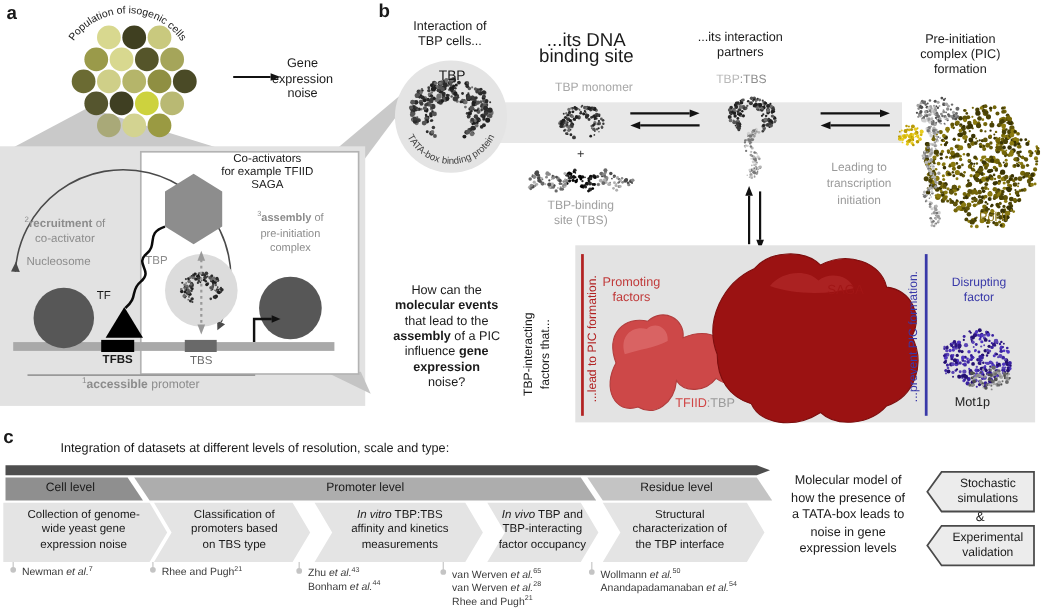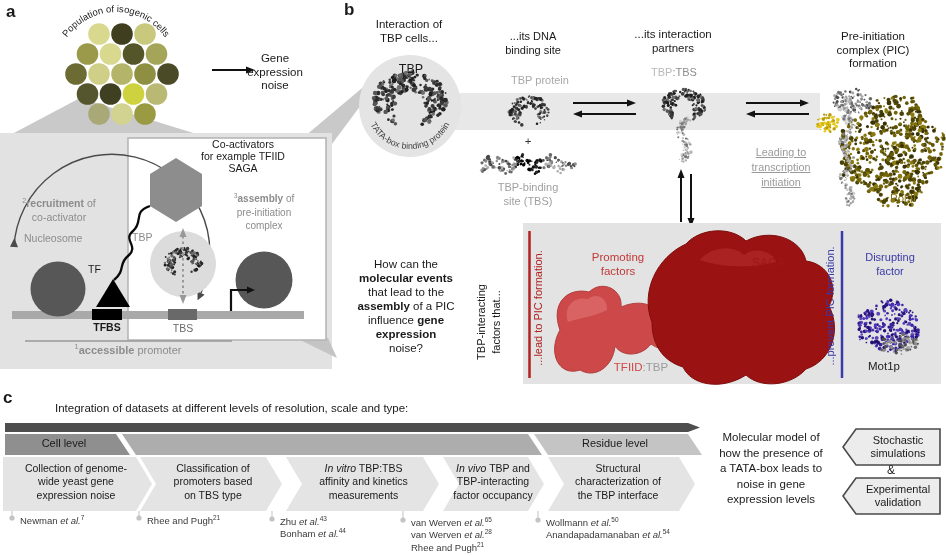--- a/index.html
+++ b/index.html
@@ -2371,52 +2371,53 @@
 <div class="txt gray" style="left:24px;top:232px;font-size:10.5px;">Nucleosome</div>
 <div class="txt gray" style="left:132px;top:231px;font-size:10.5px;">TBP</div>
 <div class="txt" style="left:88px;top:263px;font-size:10.5px;">TF</div>
 <div class="txt ctr" style="left:88px;top:321px;width:38px;font-size:10.5px;font-weight:bold;text-align:center;">TFBS</div>
 <div class="txt ctr" style="left:164px;top:322px;width:38px;font-size:10.5px;color:#6a6a6a;">TBS</div>
 <div class="txt ctr gray" style="left:28px;top:344px;width:200px;font-size:11px;"><sup>1</sup><span style="font-weight: bold;">accessible</span><span> promoter</span></div>
 
 <div class="txt ml ctr" style="left: 348px; top: 18px; width: 122px; font-size: 11.5px; line-height: 13.5px; white-space: pre-line;">Interaction of
 TBP cells...</div>
 <div class="txt ctr" style="left:385px;top:62px;width:52px;font-size:12.5px;">TBP</div>
-<div class="txt ml ctr" style="left: 478px; top: 30px; width: 110px; font-size: 11px; line-height: 13.5px; white-space: pre-line;">...its DNA
+<div class="txt ml ctr" style="left: 478px; top: 30px; width: 110px; font-size: 17px; line-height: 13.5px; white-space: pre-line;">...its DNA
 binding site</div>
-<div class="txt ctr" style="left:480px;top:74px;width:120px;font-size:11px;color:#a8a8a8;">TBP protein</div>
+<div class="txt ctr" style="left:480px;top:74px;width:120px;font-size:11px;color:#a8a8a8;">TBP monomer</div>
 <div class="txt ctr" style="left:521px;top:135px;width:14px;font-size:11.5px;color:#333;">+</div>
 <div class="txt ml ctr" style="left: 468px; top: 181px; width: 120px; font-size: 11px; line-height: 13.5px; color: rgb(160, 160, 160); white-space: pre-line;">TBP-binding
 site (TBS)</div>
 <div class="txt ml ctr" style="left: 612px; top: 28px; width: 122px; font-size: 11.5px; line-height: 13.5px; white-space: pre-line;">...its interaction
 partners</div>
 <div class="txt ctr" style="left:633px;top:66px;width:82px;font-size:11px;"><span style="color: rgb(185, 185, 185);">TBP</span><span style="color: rgb(142, 142, 142);">:TBS</span></div>
 <div class="txt ml ctr" style="left: 807px; top: 30px; width: 132px; font-size: 11.5px; line-height: 13.5px; white-space: pre-line;">Pre-initiation
 complex (PIC)
 formation</div>
-<div class="txt ml ctr" style="left: 735px; top: 145px; width: 92px; font-size: 10.8px; line-height: 15px; color: rgb(154, 154, 154); white-space: pre-line; text-decoration: underline;">Leading to
+<div class="txt ml ctr" style="left: 735px; top: 145px; width: 92px; font-size: 10.8px; line-height: 15px; color: rgb(154, 154, 154); white-space: pre-line;">Leading to
 transcription
 initiation</div>
 <div class="txt" style="left:890px;top:192px;font-size:11.5px;color:#8a7514;">Pol II</div>
 <div class="txt ctr" style="left:336px;top:257px;width:140px;font-size:11.5px;line-height:14px;"><span>How can the</span><br><span style="font-weight: bold;">molecular events</span><br><span>that lead to the</span><br><span style="font-weight: bold;">assembly</span><span> of a PIC</span><br><span>influence </span><span style="font-weight: bold;">gene</span><br><span style="font-weight: bold;">expression</span><br><span>noise?</span></div>
 
 <div class="txt rot ml ctr" style="left: 489px; top: 322px; font-size: 11px; line-height: 15px; white-space: pre-line;">TBP-interacting
 factors that...</div>
 <div class="txt rot" style="left:539px;top:308px;font-size:11px;color:#b22222;">...lead to PIC formation.</div>
 <div class="txt rot" style="left:831px;top:306px;font-size:11px;color:#3939a8;">...prevent PIC formation.</div>
-<div class="txt ml ctr" style="left: 568px; top: 251px; width: 100px; font-size: 11.5px; line-height: 13.5px; color: rgb(192, 58, 58); white-space: pre-line;">Promoting
+<div class="txt ml ctr" style="left: 524px; top: 251px; width: 100px; font-size: 11.5px; line-height: 13.5px; color: rgb(192, 58, 58); white-space: pre-line;">Promoting
 factors</div>
 <div class="txt" style="left:752px;top:256px;font-size:12px;color:#a11616;">SAGA</div>
 <div class="txt ctr" style="left:596px;top:361px;width:90px;font-size:11.5px;"><span style="color: rgb(208, 69, 69);">TFIID</span><span style="color: rgb(155, 155, 155);">:TBP</span></div>
 <div class="txt ml ctr" style="left: 849px; top: 251px; width: 82px; font-size: 11px; line-height: 13.5px; color: rgb(57, 57, 168); white-space: pre-line;">Disrupting
 factor</div>
 <div class="txt" style="left:868px;top:360px;font-size:11.5px;color:#222;">Mot1p</div>
 
 <div class="txt" style="left:55px;top:402px;font-size:11.5px;">Integration of datasets at different levels of resolution, scale and type:</div>
 <div class="txt ctr" style="left:12px;top:437px;width:104px;font-size:11px;">Cell level</div>
+<div class="txt ctr" style="left:182px;top:437px;width:300px;font-size:11px;">Promoter level</div>
 <div class="txt ctr" style="left:560px;top:437px;width:110px;font-size:11px;">Residue level</div>
 
 <div class="txt ctr" style="left:152px;top:462px;width:122px;font-size:10.5px;line-height:13.4px;"><span>Classification of</span><br><span>promoters based</span><br><span>on TBS type</span></div>
 <div class="txt ctr" style="left:6px;top:462px;width:140px;font-size:10.5px;line-height:13.4px;"><span>Collection of genome-</span><br><span>wide yeast gene</span><br><span>expression noise</span></div>
 <div class="txt ctr" style="left:296px;top:462px;width:135px;font-size:10.5px;line-height:13.4px;"><span style="font-style: italic;">In vitro</span><span> TBP:TBS</span><br><span>affinity and kinetics</span><br><span>measurements</span></div>
 <div class="txt ctr" style="left:550px;top:462px;width:136px;font-size:10.5px;line-height:13.4px;"><span>Structural</span><br><span>characterization of</span><br><span>the TBP interface</span></div>
 <div class="txt ctr" style="left:437px;top:462px;width:112px;font-size:10.5px;line-height:13.4px;"><span style="font-style: italic;">In vivo</span><span> TBP and</span><br><span>TBP-interacting</span><br><span>factor occupancy</span></div>
 
 <div class="txt" style="left:20px;top:515px;font-size:9.5px;line-height:12.3px;color:#3a3a3a;"><span>Newman </span><span style="font-style: italic;">et al.</span><sup>7</sup></div>
 <div class="txt" style="left:147px;top:515px;font-size:9.5px;line-height:12.3px;color:#3a3a3a;"><span>Rhee and Pugh</span><sup>21</sup></div>

